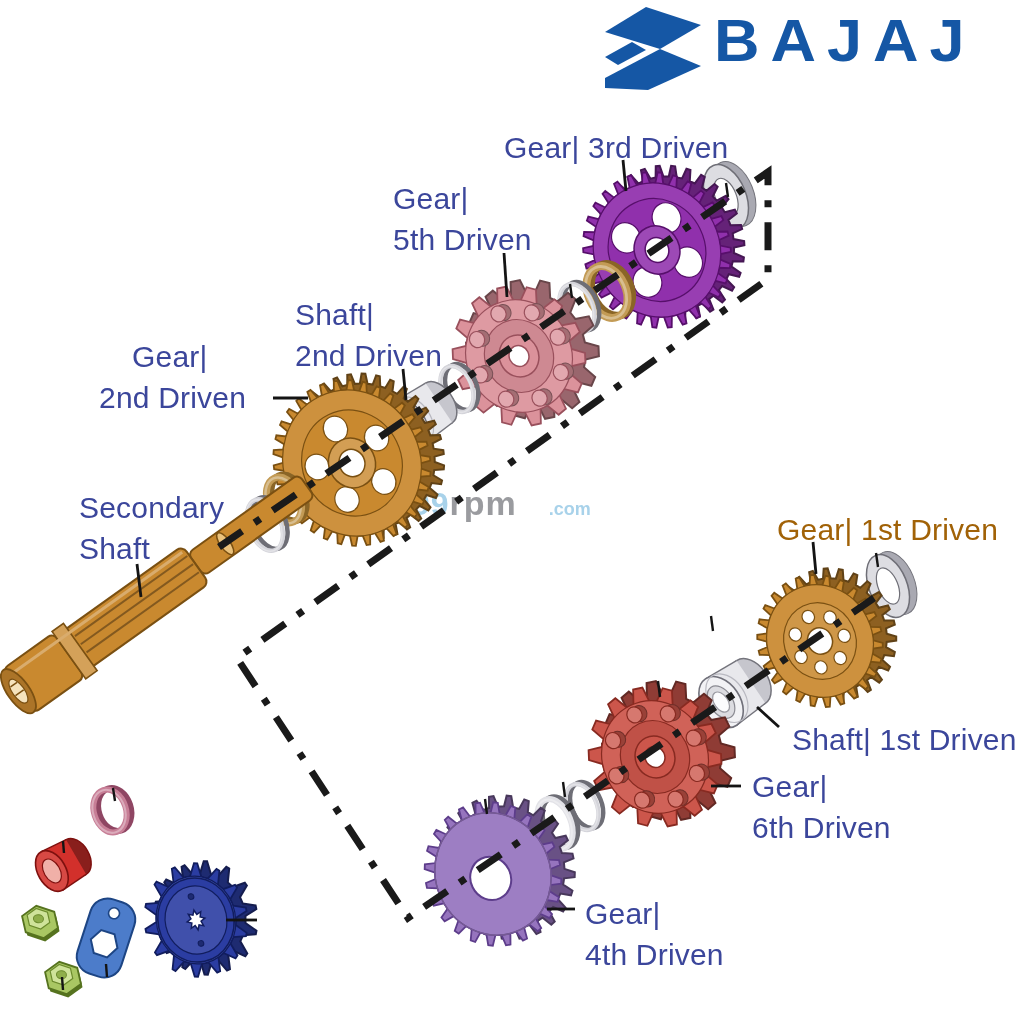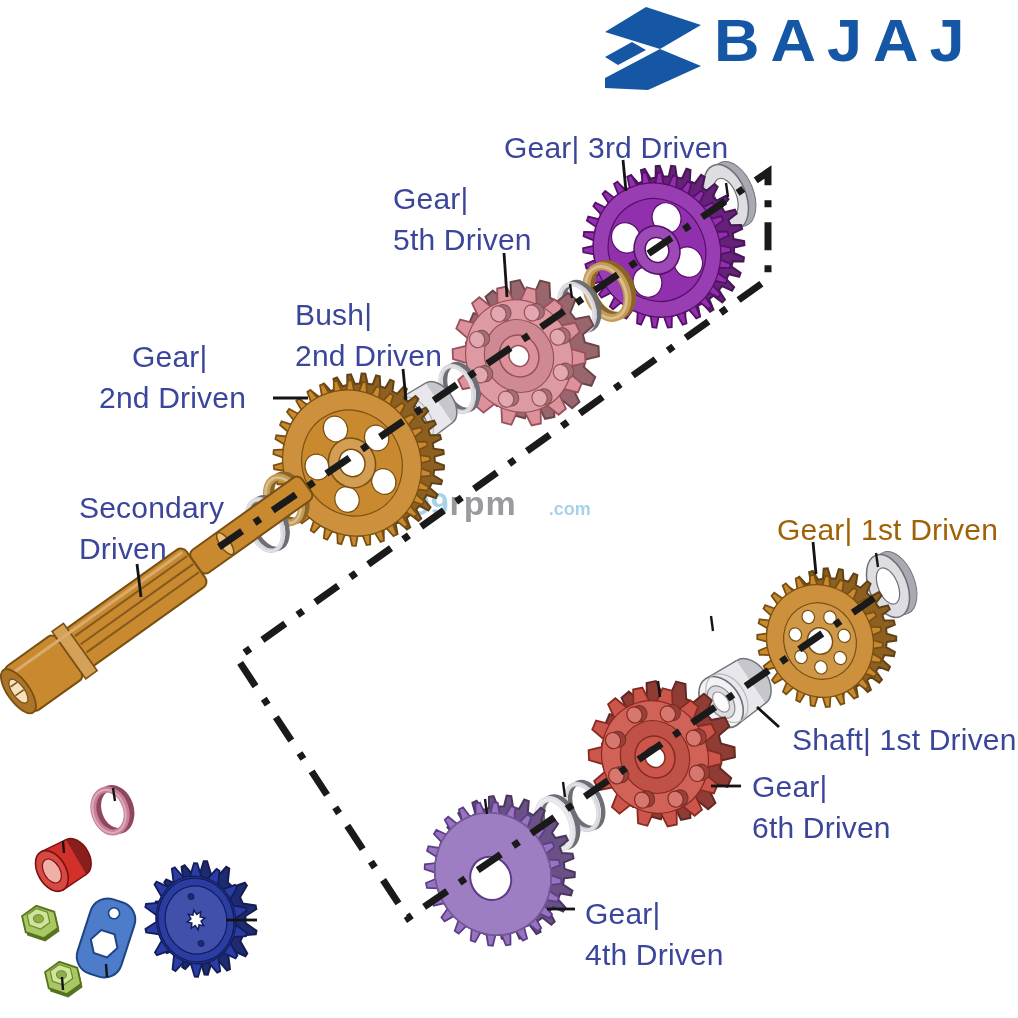--- a/index.html
+++ b/index.html
@@ -270,26 +270,26 @@
         <line x1="563" y1="782" x2="565" y2="797" stroke="#141414" stroke-width="2.4"></line>
         <line x1="570" y1="284" x2="572" y2="298" stroke="#141414" stroke-width="2.4"></line>
         <line x1="726" y1="183" x2="728" y2="197" stroke="#141414" stroke-width="2.4"></line>
       </g>
     </svg>
 
   <div id="labels">
       <div class="part-label" style="left: 492px; top: 127px; text-indent: 0px; color: rgb(59, 70, 155);">Gear| 3rd Driven</div>
       <div class="part-label" style="left: 381px; top: 178px; text-indent: 0px; color: rgb(59, 70, 155);">Gear|
 5th Driven</div>
-      <div class="part-label" style="left: 283px; top: 294px; text-indent: 0px; color: rgb(59, 70, 155);">Bush|
+      <div class="part-label" style="left: 283px; top: 294px; text-indent: 0px; color: rgb(59, 70, 155);">Shaft|
 2nd Driven</div>
       <div class="part-label" style="left: 87px; top: 336px; text-indent: 33px; color: rgb(59, 70, 155);">Gear|
 2nd Driven</div>
       <div class="part-label" style="left: 67px; top: 487px; text-indent: 0px; color: rgb(59, 70, 155);">Secondary
-Driven</div>
+Shaft</div>
       <div class="part-label" style="left: 765px; top: 509px; text-indent: 0px; color: #a16207;">Gear| 1st Driven</div>
       <div class="part-label" style="left: 780px; top: 719px; text-indent: 0px; color: rgb(59, 70, 155);">Shaft| 1st Driven</div>
       <div class="part-label" style="left: 740px; top: 766px; text-indent: 0px; color: rgb(59, 70, 155);">Gear|
 6th Driven</div>
       <div class="part-label" style="left: 573px; top: 893px; text-indent: 0px; color: rgb(59, 70, 155);">Gear|
 4th Driven</div>
     </div>
 
   <div id="logo">
     <svg id="logo-icon" width="110" height="95" viewBox="0 0 110 95">

